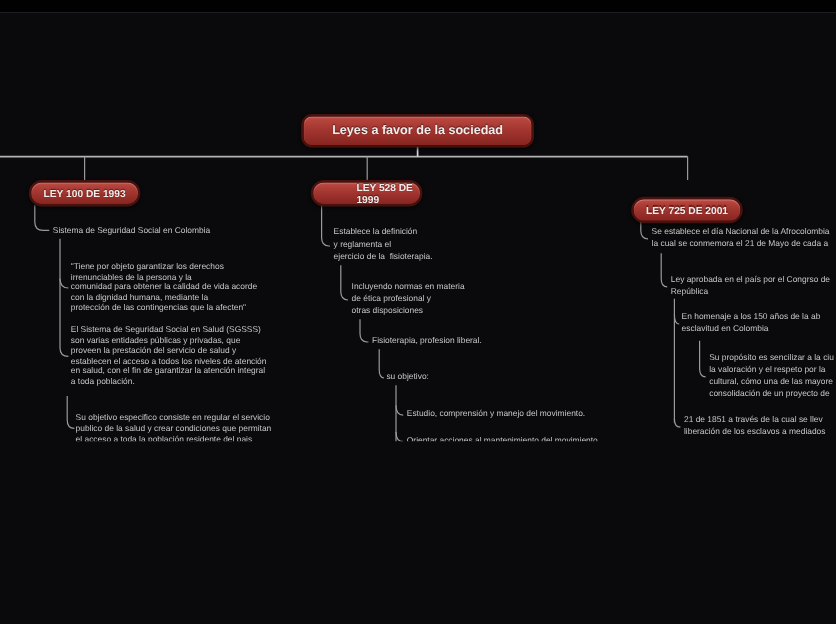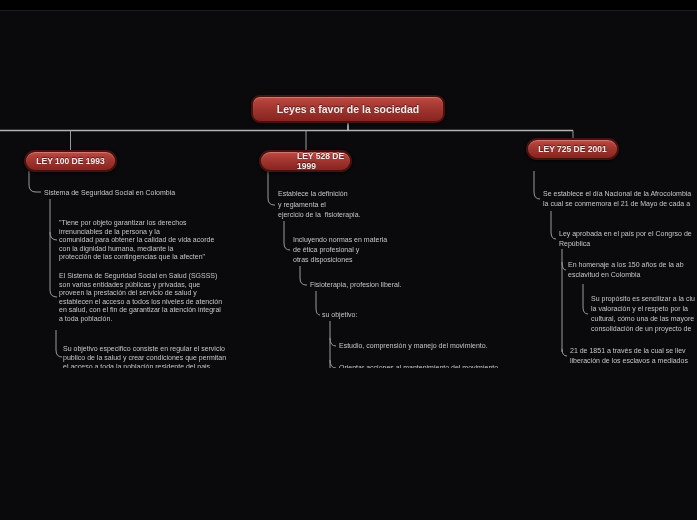--- a/index.html
+++ b/index.html
@@ -11,21 +11,21 @@
 
   .node{position:absolute;display:flex;align-items:center;justify-content:center;
         background:linear-gradient(#bd4a42 0%,#a33630 45%,#872420 100%);
         border:2px solid #47120e;color:#f2edec;font-weight:bold;
         box-shadow:inset 0 1px 1px rgba(255,255,255,.28),0 1px 3px rgba(0,0,0,.75);
         text-shadow:0 -1px 1px rgba(0,0,0,.55);cursor:pointer;box-sizing:border-box;}
   .node.central{left:251px;top:95px;width:194px;height:28px;font-size:10.5px;border-radius:9px;}
   .node.branch{width:93px;height:22px;font-size:8.5px;border-radius:11px;}
   .node.b1{left:24px;top:150px;}
   .node.b2{left:259px;top:150px;padding-left:36px;}
-  .node.b3{left:526px;top:138px;}
+  .node.b3{left:526px;top:164px;}
 
   .topic{position:absolute;color:#c7c7c7;font-size:7px;line-height:10px;white-space:pre;cursor:default;}
   .lh85{line-height:8.5px;}
   .lh9{line-height:9px;}
   .lh105{line-height:10.5px;}
   .cutoff{position:absolute;left:0;top:384px;width:11px;text-align:right;line-height:9.5px;}
 </style>
 </head>
 <body>
 

